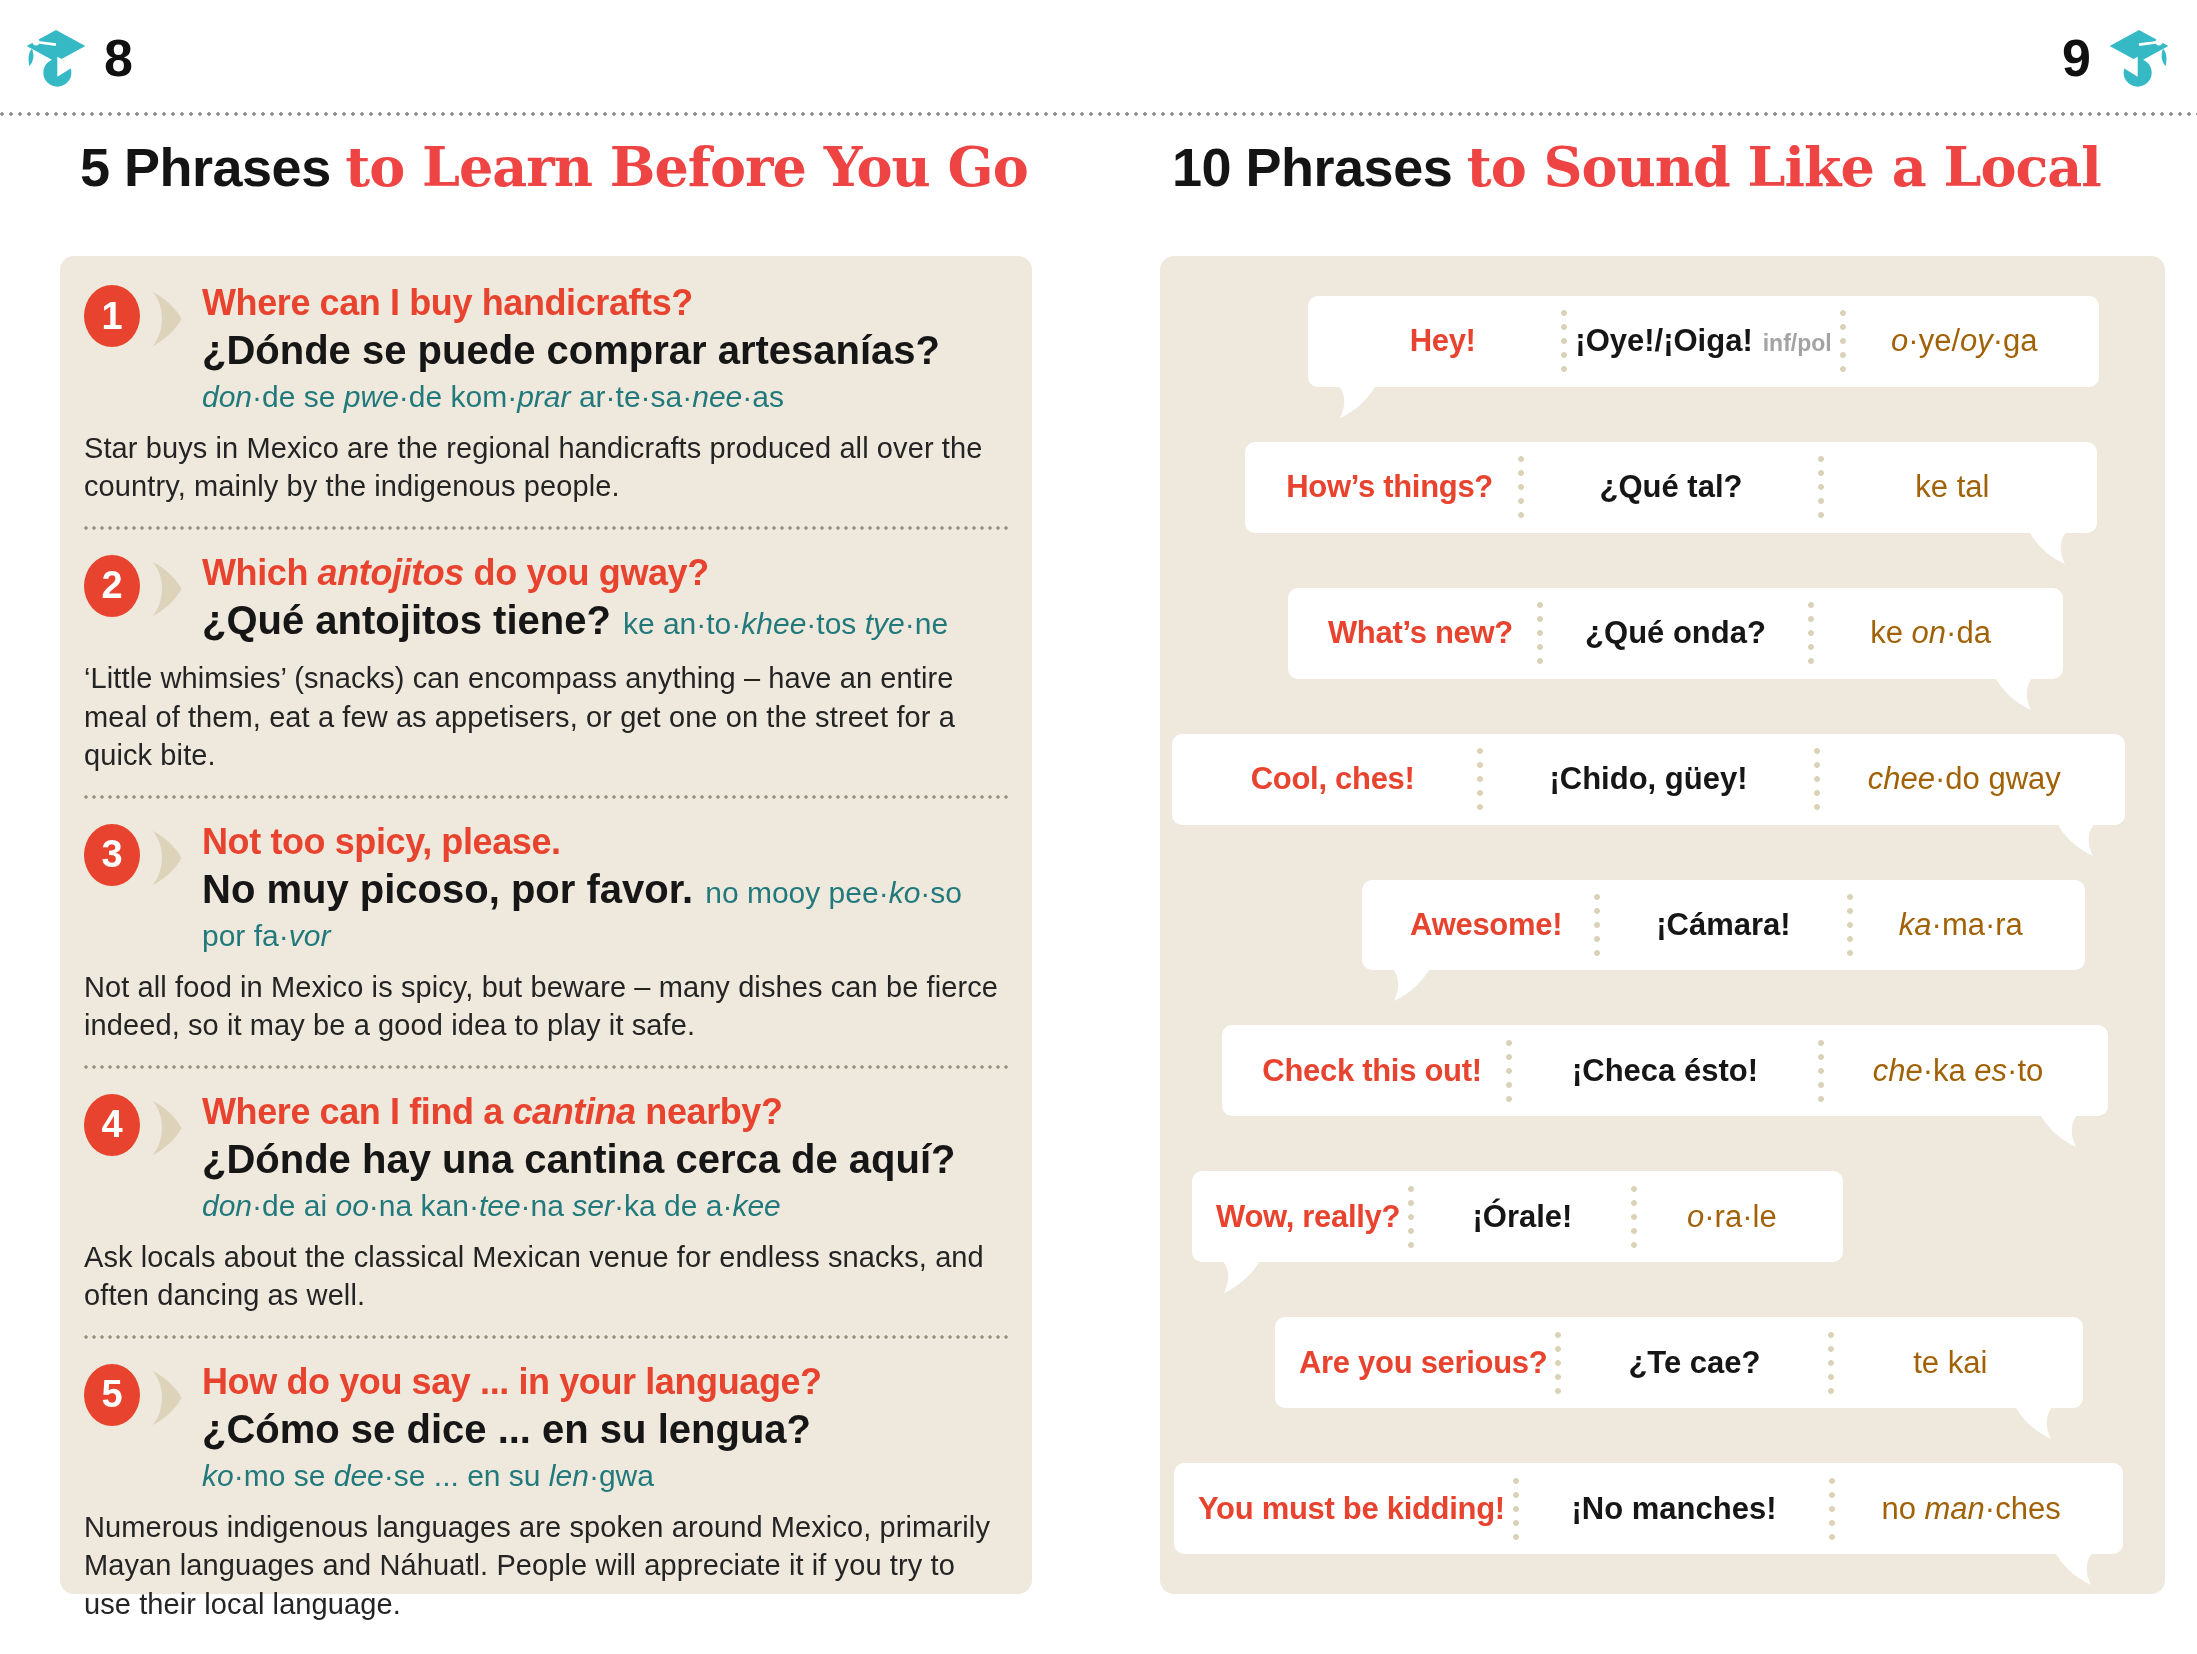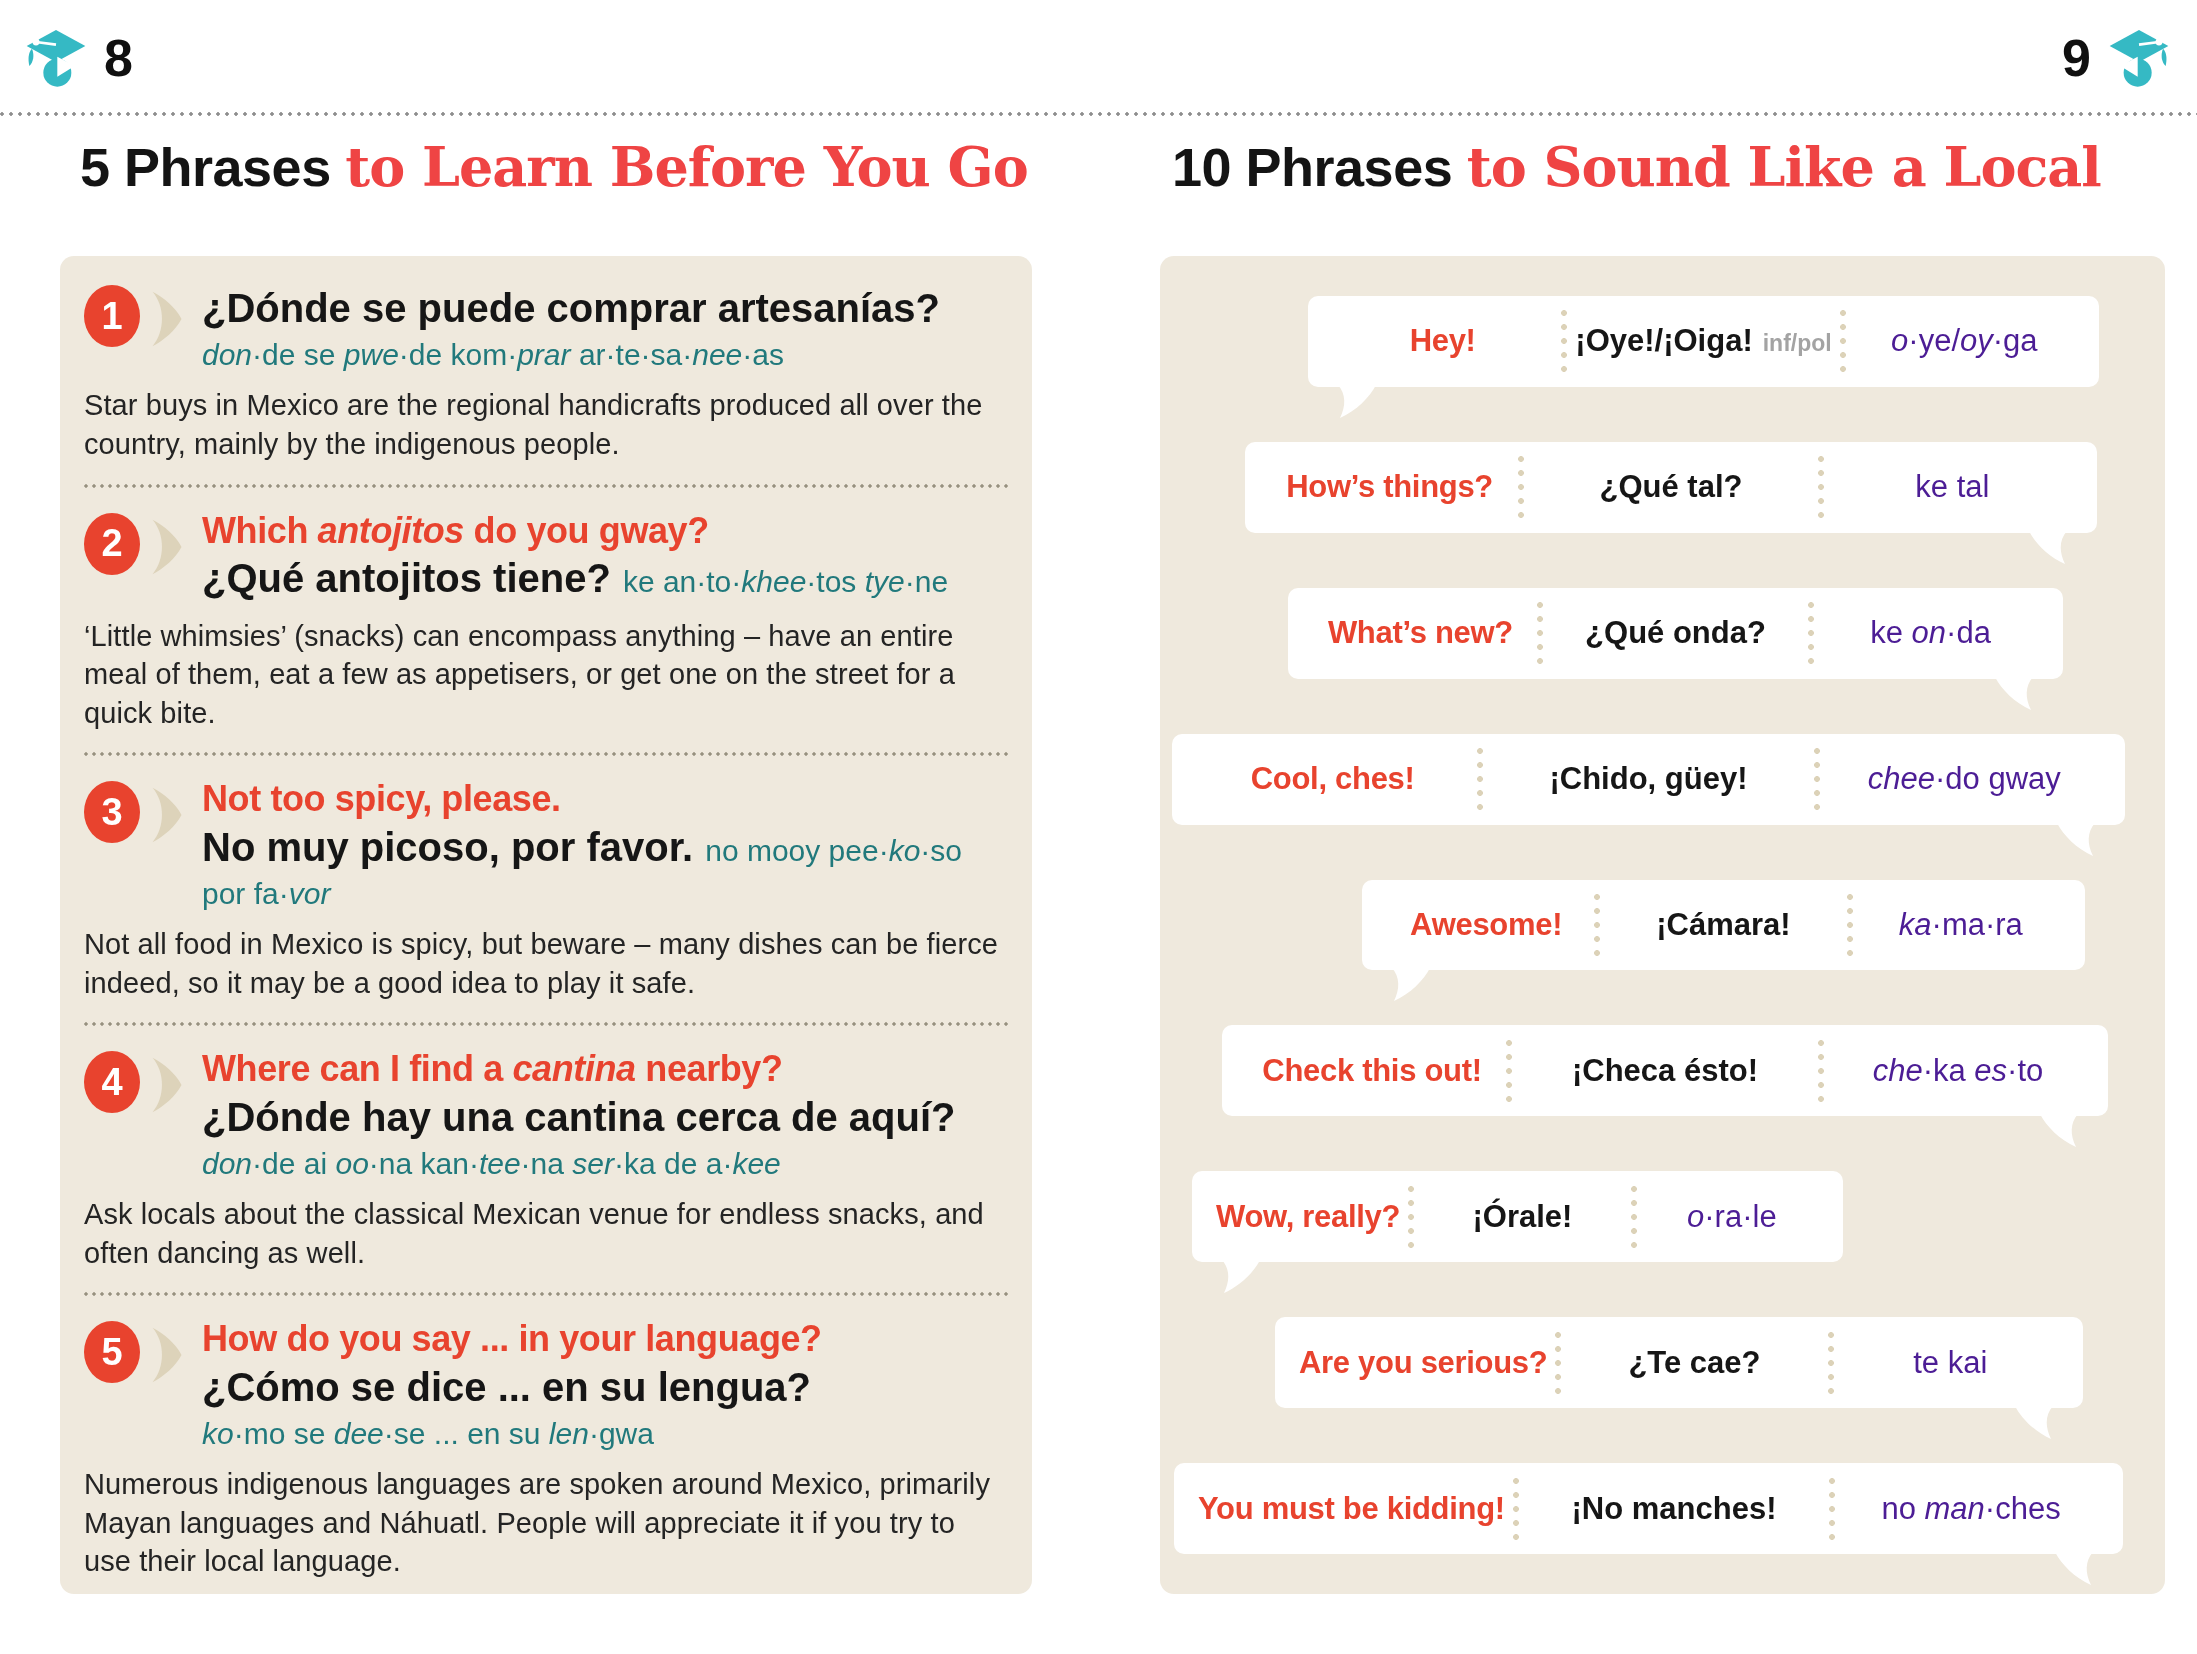--- a/index.html
+++ b/index.html
@@ -49,21 +49,21 @@
   }
   
   .panel.right{left:1160px;width:1005px;height:1338px;padding:40px 0;display:flex;flex-direction:column;gap:55px;}
   .bubble{
     position:relative;background:#fff;border-radius:10px;height:92px;
     display:flex;align-items:center;padding:0 24px;box-sizing:border-box;
   }
   .cell{text-align:center;white-space:nowrap;}
   .cell.b-eng{color:#e8432e;font-size:31px;font-weight:bold;flex:1 1 0;letter-spacing:-0.3px;}
   .cell.b-spa{color:#161616;font-size:31px;font-weight:bold;flex:1.15 1 0;}
-  .cell.b-pron{color:#4c1d95;font-size:31px;flex:1 1 0;}
+  .cell.b-pron{color:#a16207;font-size:31px;flex:1 1 0;}
   .tag{color:#a3a3a3;font-size:23px;font-weight:bold;margin-left:10px;}
   .vdots{
     flex:0 0 6px;height:62px;margin:0 8px;
     background-image:radial-gradient(circle at 3px 3px,#dcd2b8 2.6px,transparent 3.2px);
     background-size:6px 14px;background-repeat:repeat-y;
   }
   .tail{position:absolute;bottom:-31px;width:44px;height:33px;}
   .tail svg{display:block;width:44px;height:33px;}
   .tail.tl{left:28px;}
   .tail.tr{right:28px;transform:scaleX(-1);}
@@ -106,20 +106,21 @@
 <div class="panel left">
 
   <div class="item">
     <div class="item-head">
       <span class="badge">1</span>
       <span class="chev">
           <svg viewBox="0 0 36 64">
             <path d="M2,2 C16,18 16,46 2,62 C14,56 28,44 34,32 C28,20 14,8 2,2 Z" fill="#ddd3ba"></path>
           </svg>
         </span>
+      <div class="eng"><span>Where can I buy handicrafts?</span></div>
       <div class="spa">¿Dónde se puede comprar artesanías?</div>
       <div class="pron"><i>don</i><span>·de se </span><i>pwe</i><span>·de kom·</span><i>prar</i><span> ar·te·sa·</span><i>nee</i><span>·as</span></div>
     </div>
     <div class="note">Star buys in Mexico are the regional handicrafts produced all over the country, mainly by the indigenous people.</div>
   </div>
   <div class="sep"></div>
 
   <div class="item">
     <div class="item-head inline-row">
       <span class="badge">2</span>

